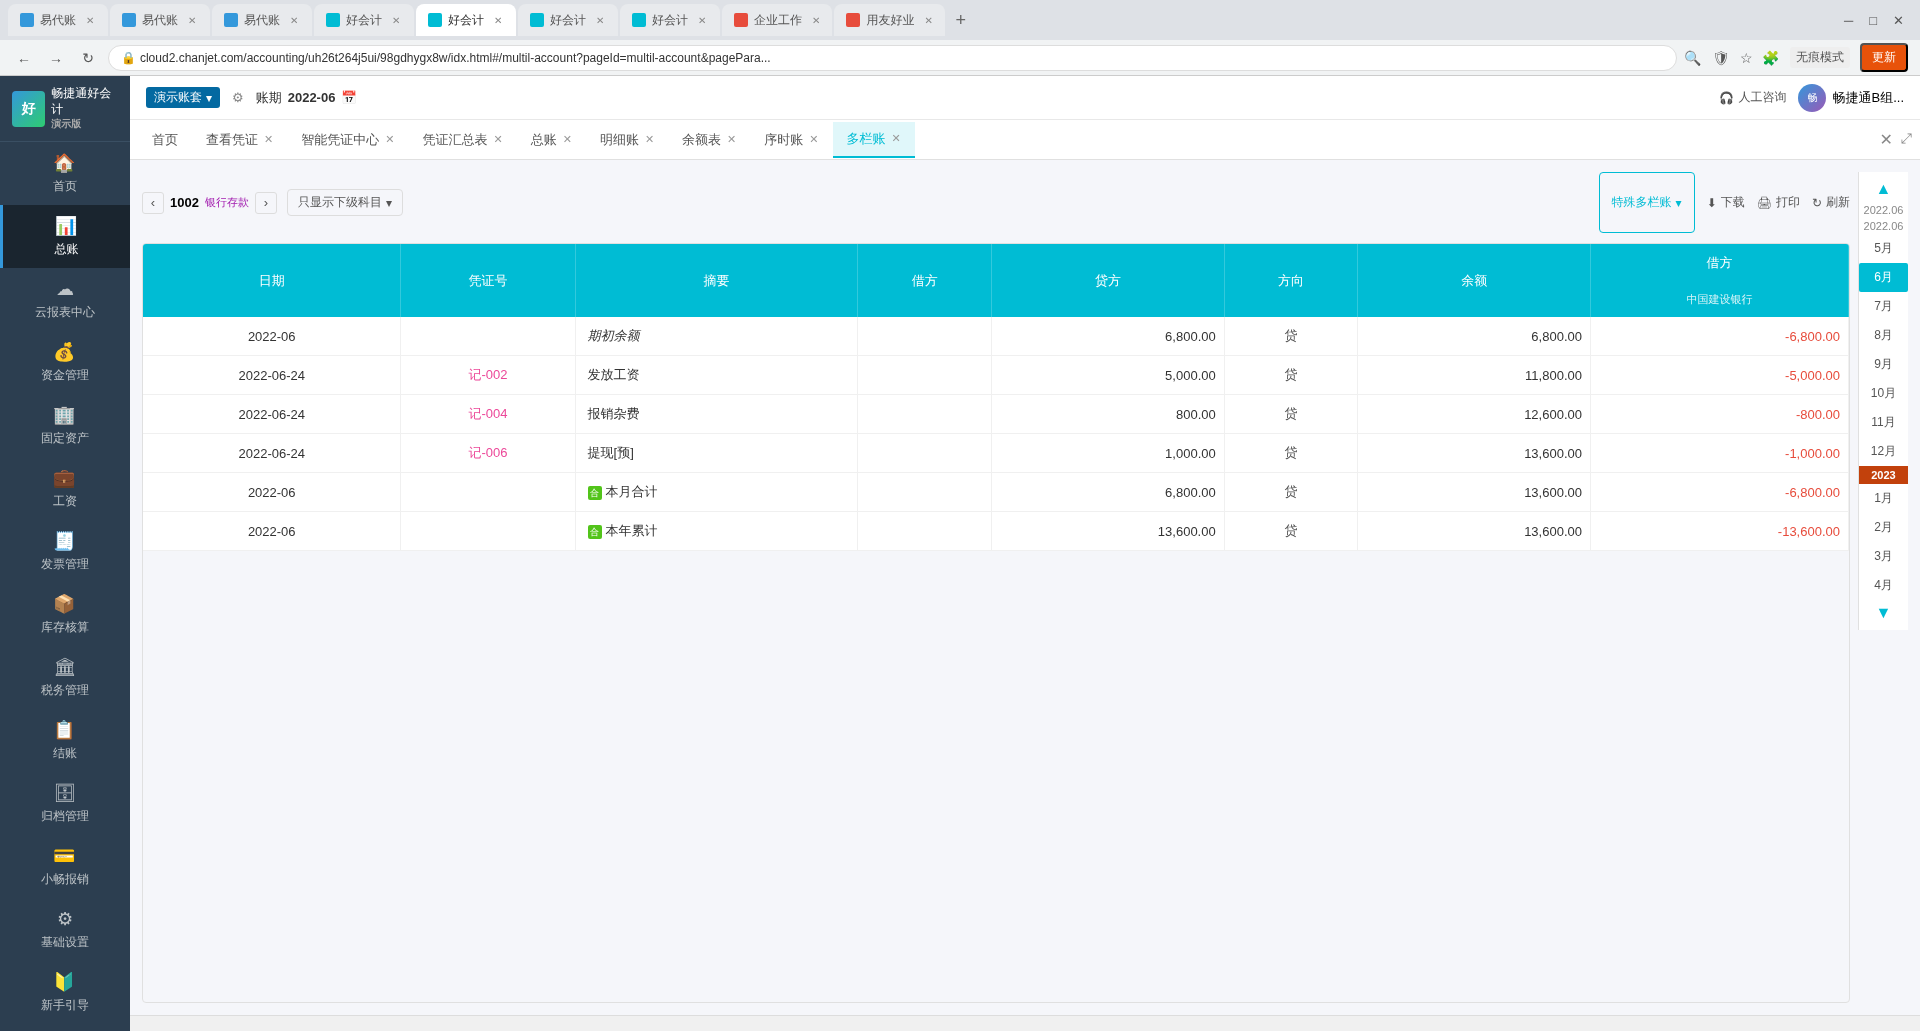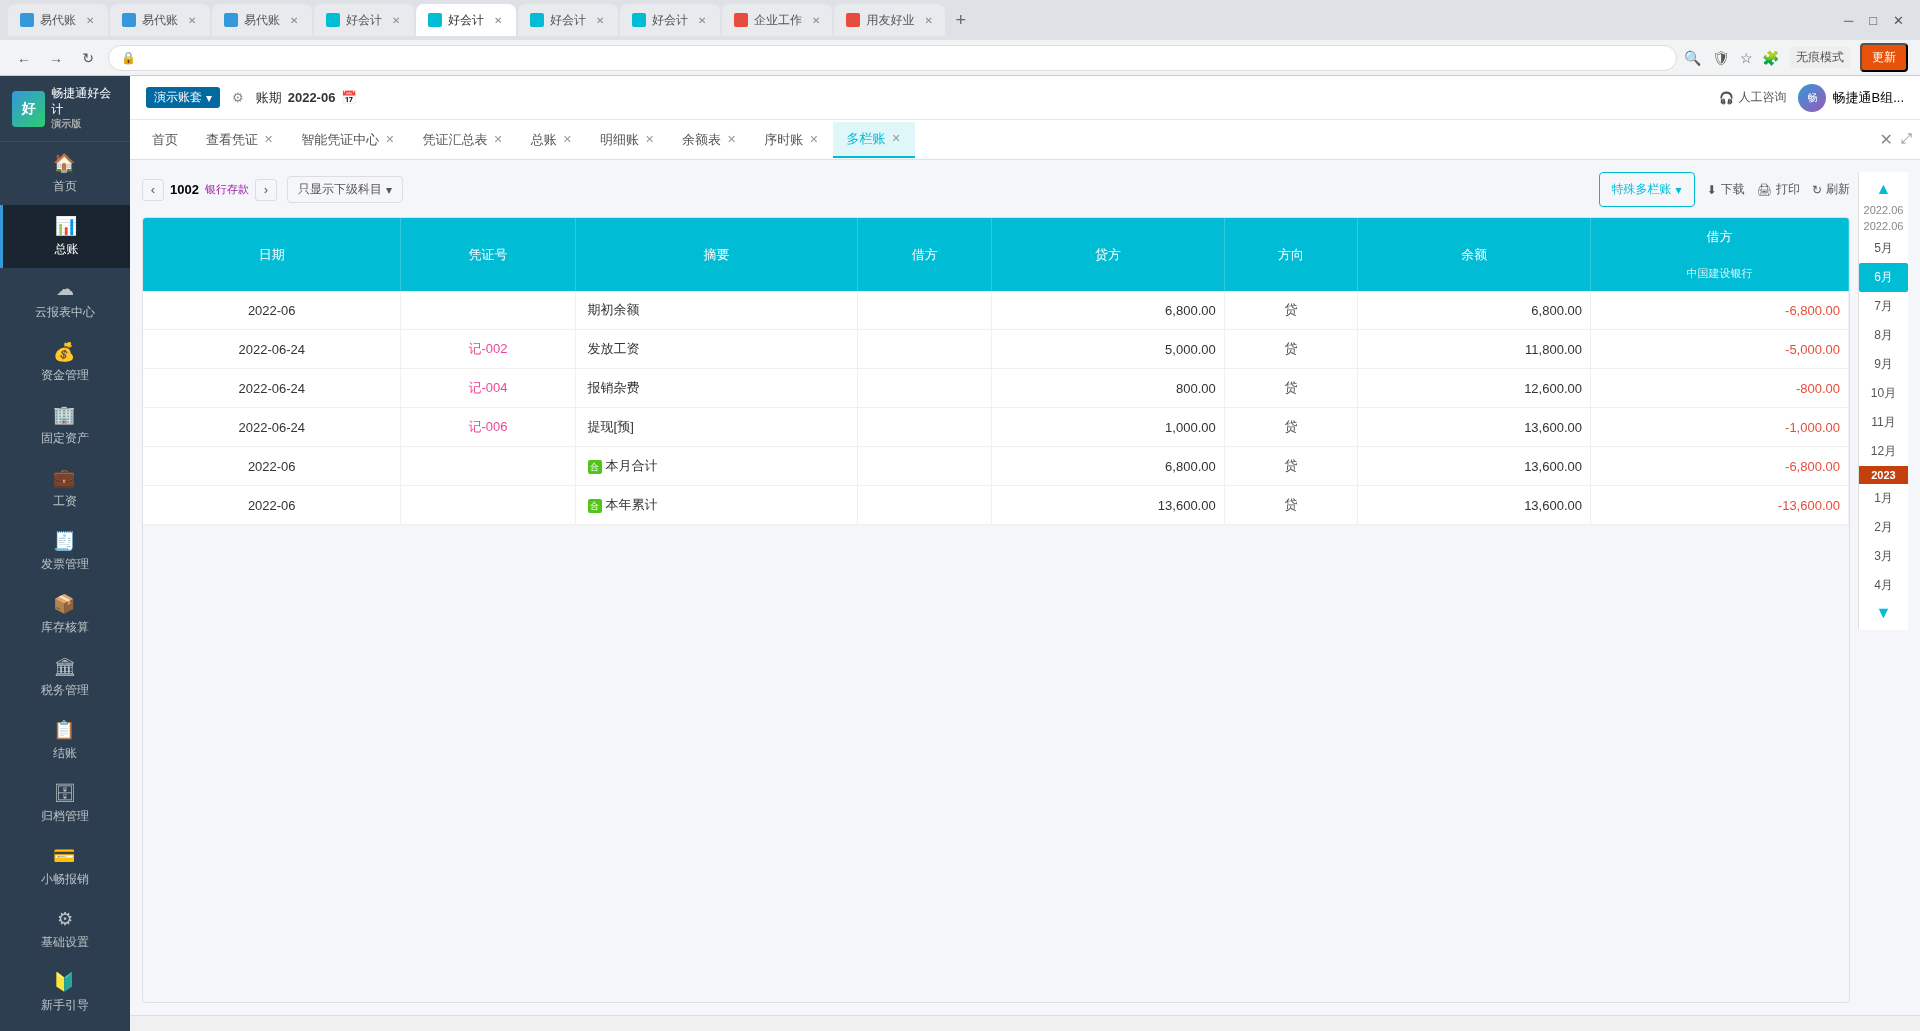--- a/index.html
+++ b/index.html
@@ -53,21 +53,21 @@
 
     
     .content { flex: 1; padding: 12px; overflow: auto; position: relative; display: flex; gap: 8px; }
     .ledger-main { flex: 1; overflow: hidden; display: flex; flex-direction: column; }
 
     
     .ledger-toolbar { display: flex; align-items: center; gap: 10px; margin-bottom: 10px; }
     .account-nav { display: flex; align-items: center; gap: 6px; }
     .nav-arrow { width: 22px; height: 22px; display: flex; align-items: center; justify-content: center; border: 1px solid #ddd; border-radius: 3px; cursor: pointer; color: #555; }
     .show-sub { border: 1px solid #ddd; border-radius: 4px; padding: 4px 10px; font-size: 12px; color: #555; display: flex; align-items: center; gap: 4px; cursor: pointer; }
-    .multi-col-btn { border: 1px solid #00bcd4; color: #00bcd4; border-radius: 4px; padding: 8px 12px; font-size: 12px; cursor: pointer; display: flex; align-items: center; gap: 4px; }
+    .multi-col-btn { border: 1px solid #00bcd4; color: #00bcd4; border-radius: 4px; padding: 21px 12px; font-size: 12px; cursor: pointer; display: flex; align-items: center; gap: 4px; }
     .toolbar-right { margin-left: auto; display: flex; align-items: center; gap: 12px; }
     .toolbar-btn { display: flex; align-items: center; gap: 4px; color: #555; font-size: 12px; cursor: pointer; }
 
     
     .ledger-table { flex: 1; border: 1px solid #e0e0e0; border-radius: 4px; overflow: hidden; }
     table { width: 100%; border-collapse: collapse; }
     thead { background: #00bcd4; color: white; }
     thead th { padding: 10px 8px; text-align: center; font-size: 13px; font-weight: normal; border-right: 1px solid rgba(255,255,255,0.2); }
     tbody tr { background: white; border-bottom: 1px solid #f0f0f0; }
     tbody td { padding: 10px 8px; text-align: center; font-size: 13px; color: #333; border-right: 1px solid #f0f0f0; }
@@ -144,20 +144,21 @@
     <span style="cursor:pointer;color:#555;">✕</span>
   </div>
 </div>
 
 <div class="address-bar">
   <div class="nav-btn">←</div>
   <div class="nav-btn">→</div>
   <div class="nav-btn">↻</div>
   <div class="url-bar">
     <span style="color:#888;margin-right:4px;">🔒</span>
+    <span style="font-size:12px;overflow:hidden;white-space:nowrap;">cloud2.chanjet.com/accounting/uh26t264j5ui/98gdhygx8w/idx.html#/multil-account?pageId=multil-account&amp;pagePara...</span>
   </div>
   <div class="browser-toolbar-icons">
     <span style="cursor:pointer;">🔍</span>
     <span>🛡</span>
     <span style="cursor:pointer;">☆</span>
     <span style="cursor:pointer;">🧩</span>
     <span style="font-size:12px;color:#555;background:#eee;padding:2px 6px;border-radius:3px;">无痕模式</span>
     <button class="update-btn">更新</button>
   </div>
 </div>
@@ -351,21 +352,21 @@
                 <th colspan="1">借方</th>
               </tr>
               <tr>
                 <th class="sub-header">中国建设银行</th>
               </tr>
             </thead>
             <tbody id="table-body">
             <tr>
       <td>2022-06</td>
       <td class=""></td>
-      <td style="text-align:left;padding-left:12px;">期初余额</td>
+      <td style="text-align:left;padding-left:12px;font-style:italic;">期初余额</td>
       <td class="amount"></td>
       <td class="amount">6,800.00</td>
       <td class="direction">贷</td>
       <td class="amount">6,800.00</td>
       <td class="amount" style="color:#e74c3c">-6,800.00</td>
     </tr>
                 <tr>
       <td>2022-06-24</td>
       <td class="link">记-002</td>
       <td style="text-align:left;padding-left:12px;">发放工资</td>

